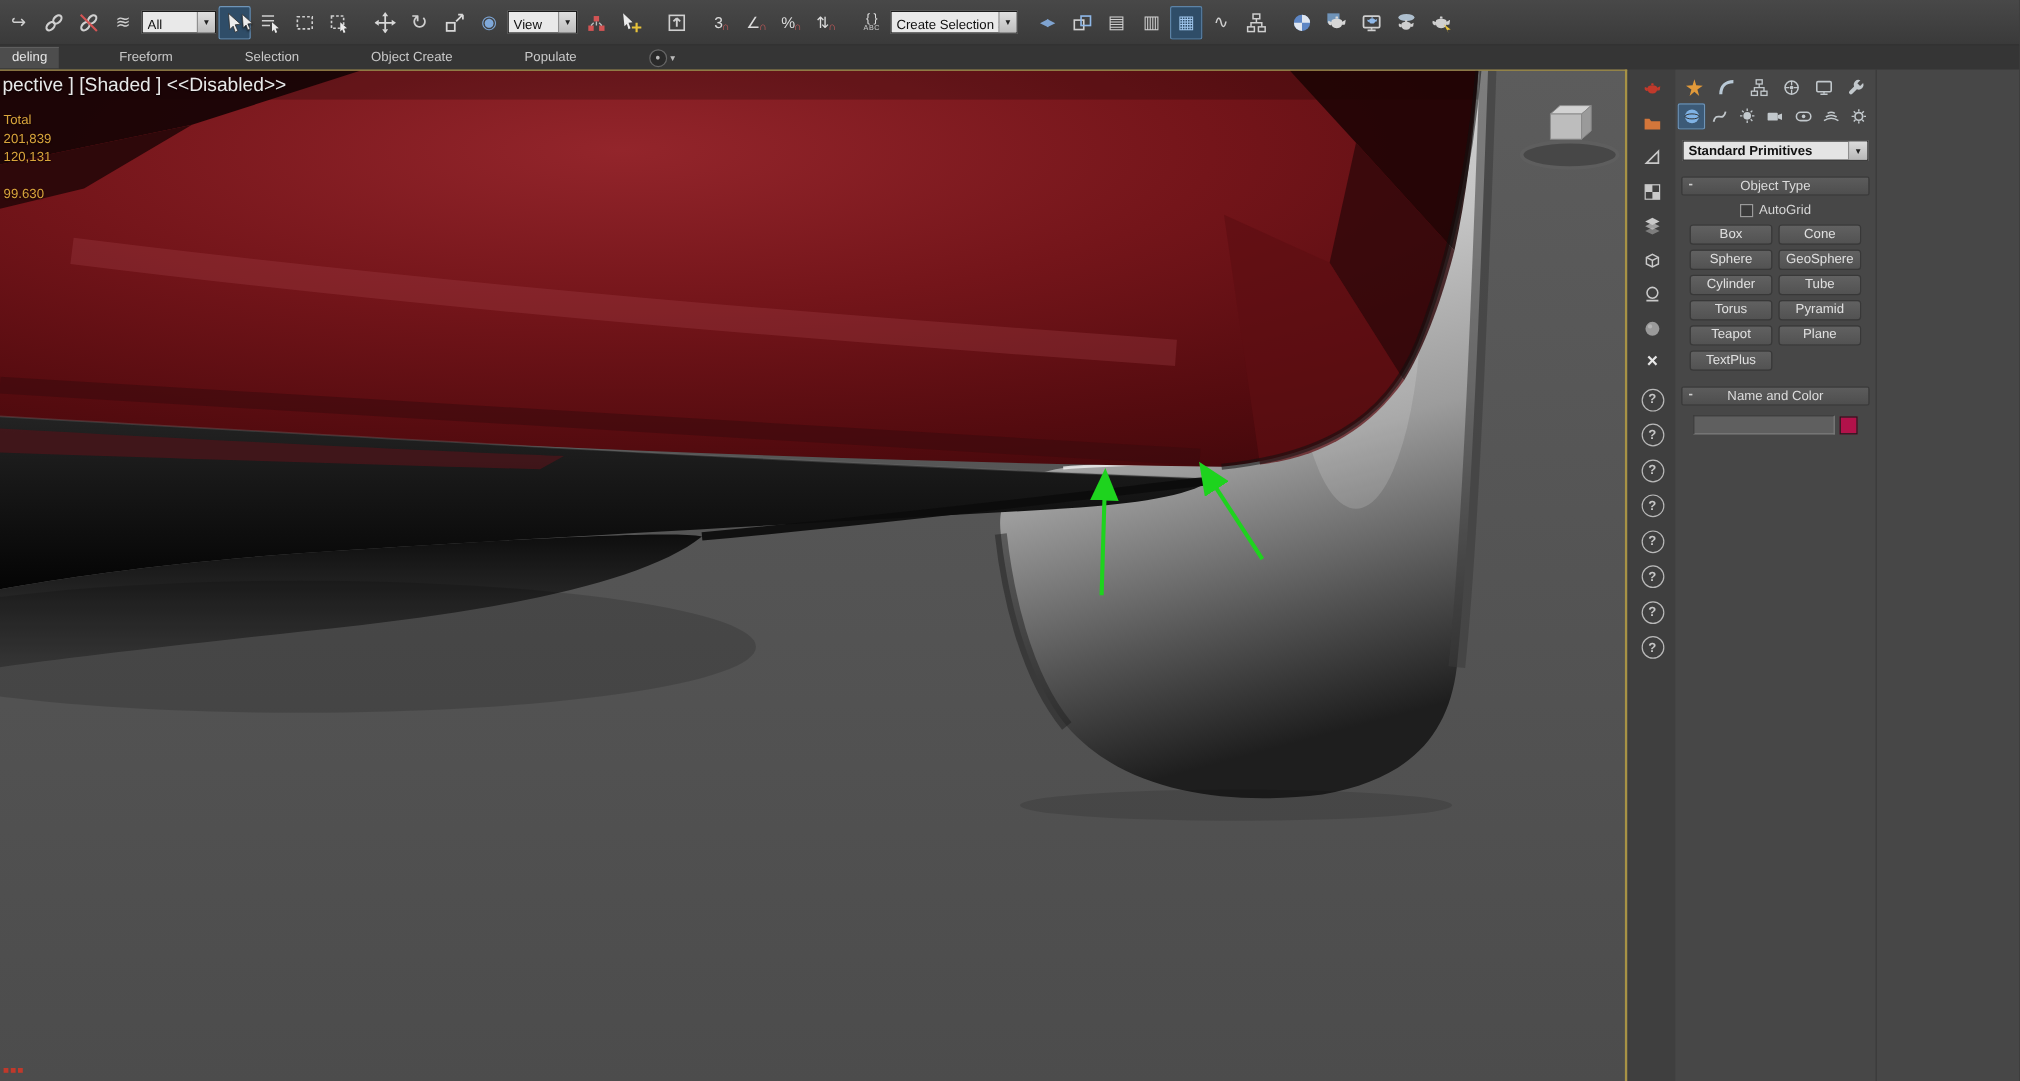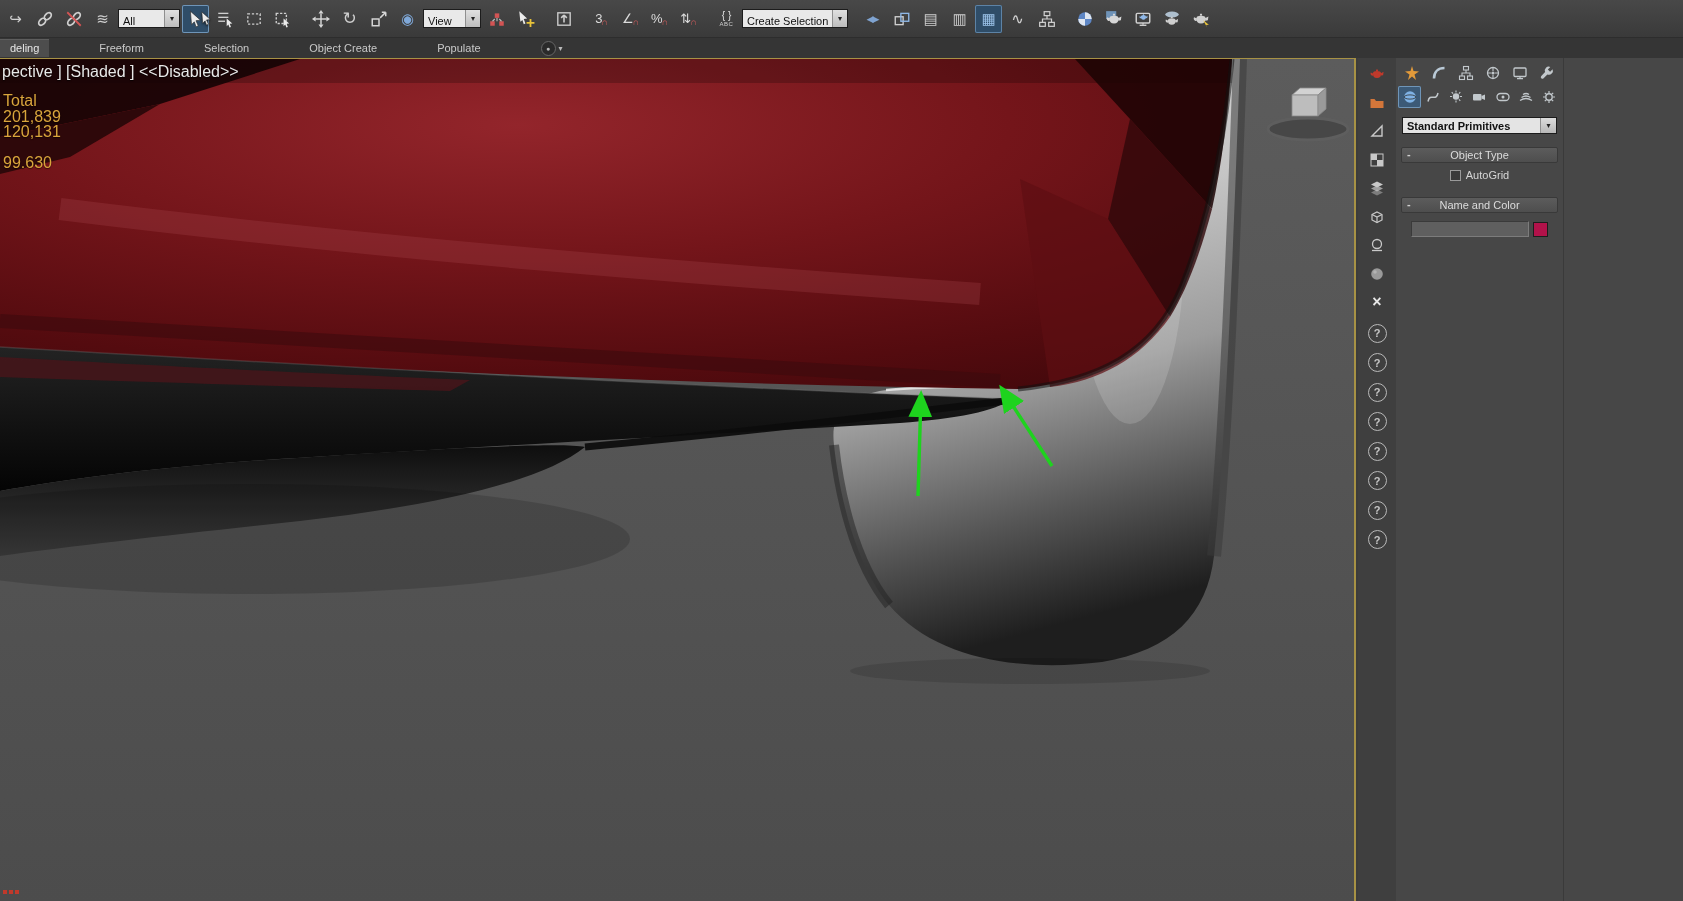--- a/index.html
+++ b/index.html
@@ -41,21 +41,21 @@
   .rcfg .circ{width:13px;height:13px;border-radius:50%;background:#2a2a2a;border:1px solid #666;
     color:#bbb;font-size:7px;display:flex;align-items:center;justify-content:center;}
   .rcfg .car{font-size:8px;color:#bbb;}
 
   
   .viewport{position:absolute;left:0;top:58px;width:1354px;height:843px;background:#545454;
     border-style:solid;border-width:1px 2px 0 0;box-sizing:content-box;}
   .scene{position:absolute;left:0;top:0;width:1354px;height:843px;display:block;}
   .vp-label{position:absolute;left:2px;top:4px;font-size:16px;color:#e8e8e8;z-index:5;
     text-shadow:0 1px 1px rgba(0,0,0,.7);}
-  .vp-stats{position:absolute;left:3px;top:34px;z-index:5;font-size:16px;line-height:15.5px;
+  .vp-stats{position:absolute;left:3px;top:34px;z-index:5;font-size:11px;line-height:15.5px;
     text-shadow:0 1px 1px rgba(0,0,0,.5);}
   .vp-stats div{height:15.5px;}
   .redmark{position:absolute;left:3px;bottom:8px;width:4px;height:4px;background:#c0392b;
     box-shadow:6px 0 #c0392b,12px 0 #c0392b;z-index:5;}
 
   
   .strip{position:absolute;left:1358px;top:58px;width:38px;height:843px;background:#3f3f3f;
     display:flex;flex-direction:column;align-items:center;padding-top:5px;gap:6.5px;box-sizing:border-box;}
   .sic{width:24px;height:22px;display:flex;align-items:center;justify-content:center;flex:none;}
   .qm{width:17px;height:17px;border-radius:50%;border:1.5px solid #b9b9b9;color:#c6c6c6;
@@ -679,20 +679,34 @@
       </div>
 
       <div class="ro-head">
         <span class="ro-minus">-</span>
         <span>Object Type</span>
       </div>
       <div class="ag-row">
         <span class="cb"></span>
         <span>AutoGrid</span>
       </div>
+      <div class="btn-grid">
+        <div class="pbtn">Box</div>
+        <div class="pbtn">Cone</div>
+        <div class="pbtn">Sphere</div>
+        <div class="pbtn">GeoSphere</div>
+        <div class="pbtn">Cylinder</div>
+        <div class="pbtn">Tube</div>
+        <div class="pbtn">Torus</div>
+        <div class="pbtn">Pyramid</div>
+        <div class="pbtn">Teapot</div>
+        <div class="pbtn">Plane</div>
+        <div class="pbtn">TextPlus</div>
+        <div></div>
+      </div>
 
       <div class="ro-head">
         <span class="ro-minus">-</span>
         <span>Name and Color</span>
       </div>
       <div class="nc-row">
         <input class="nc-input" type="text" value="" style="">
         <span class="nc-swatch" style="background-color: rgb(178, 18, 74);"></span>
       </div>
     </div>

